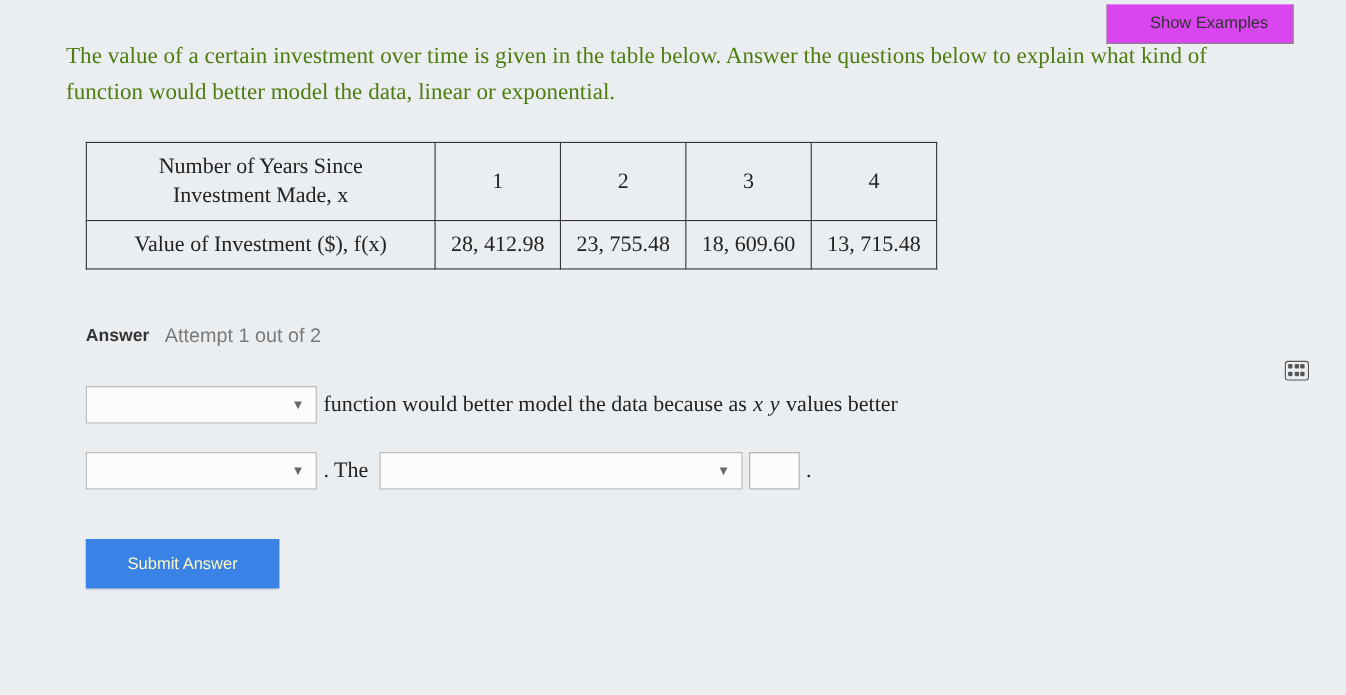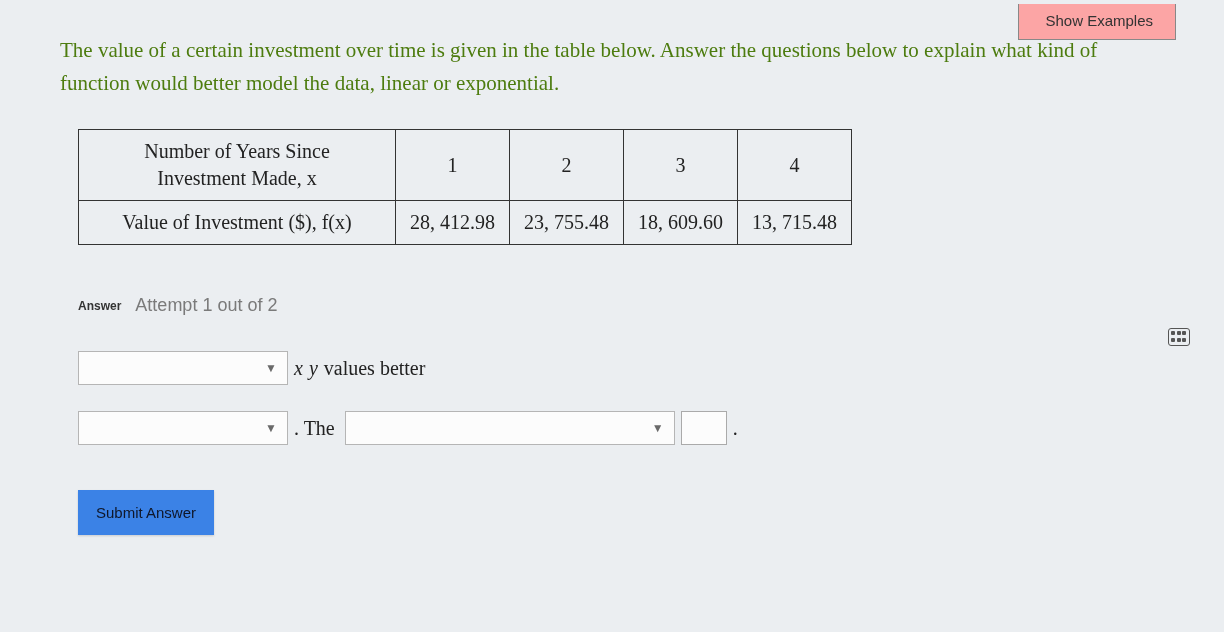--- a/index.html
+++ b/index.html
@@ -14,25 +14,25 @@
   }
   .page {
     padding: 20px 60px 20px 60px;
   }
   .show-examples {
     position: absolute;
     top: 4px;
     right: 48px;
     border: 1px solid #888;
     border-top: none;
-    padding: 8px 22px 10px 26px;
+    padding: 8px 22px 10px 38px;
     font-family: Arial, sans-serif;
     font-size: 15px;
     color: #333;
-    background: #fca5a5;
+    background: #d946ef;
     cursor: pointer;
   }
   .prompt {
     font-size: 21px;
     line-height: 1.55;
     margin-top: 14px;
     margin-bottom: 30px;
     color: #4d7c0f;
   }
   table.data {
@@ -55,21 +55,21 @@
   }
   .answer-row {
     display: flex;
     align-items: center;
     gap: 14px;
     margin-bottom: 28px;
   }
   .answer-label {
     font-family: Arial, sans-serif;
     font-weight: bold;
-    font-size: 12px;
+    font-size: 16px;
     color: #333;
     margin-left: 18px;
   }
   .attempt {
     font-family: Arial, sans-serif;
     font-size: 18px;
     color: #7a7a7a;
   }
   .keypad-icon {
     position: absolute;
@@ -128,25 +128,25 @@
     height: 34px;
     border: 1px solid #aaa;
     background: #fcfcfc;
     vertical-align: middle;
   }
   .ital { font-style: italic; font-family: 'Times New Roman', serif; }
   .submit {
     margin-top: 26px;
     margin-left: 18px;
     background: #3b82e6;
-    color: #0f172a;
+    color: #fef9c3;
     font-family: Arial, sans-serif;
     font-size: 15px;
     border: none;
-    padding: 14px 18px;
+    padding: 14px 38px;
     cursor: pointer;
     box-shadow: 0 1px 2px rgba(0,0,0,0.15);
   }
   .static { white-space: nowrap; }
 </style>
 </head>
 <body>
 
 <button class="show-examples">Show Examples</button>
 
@@ -188,20 +188,21 @@
       <span></span>
       <span></span>
   </div>
 
   <div class="fill-lines">
     <div class="line">
       <span class="dropdown dd-w1">
         <span class="dd-value"></span>
         <span class="chev">▼</span>
       </span>
+      <span class="static">function would better model the data because as</span>
       <span class="ital">x</span>
       <span class="ital">y</span>
       <span class="static">values better</span>
     </div>
 
     <div class="line">
       <span class="dropdown dd-w2">
         <span class="dd-value"></span>
         <span class="chev">▼</span>
       </span>

